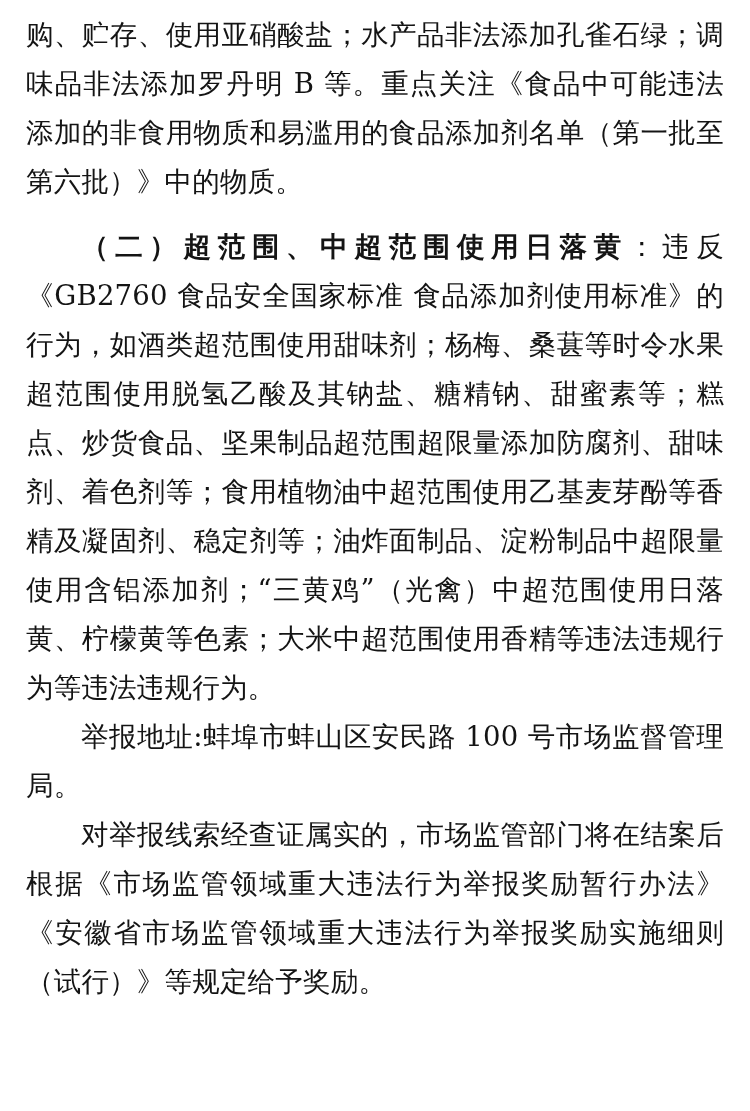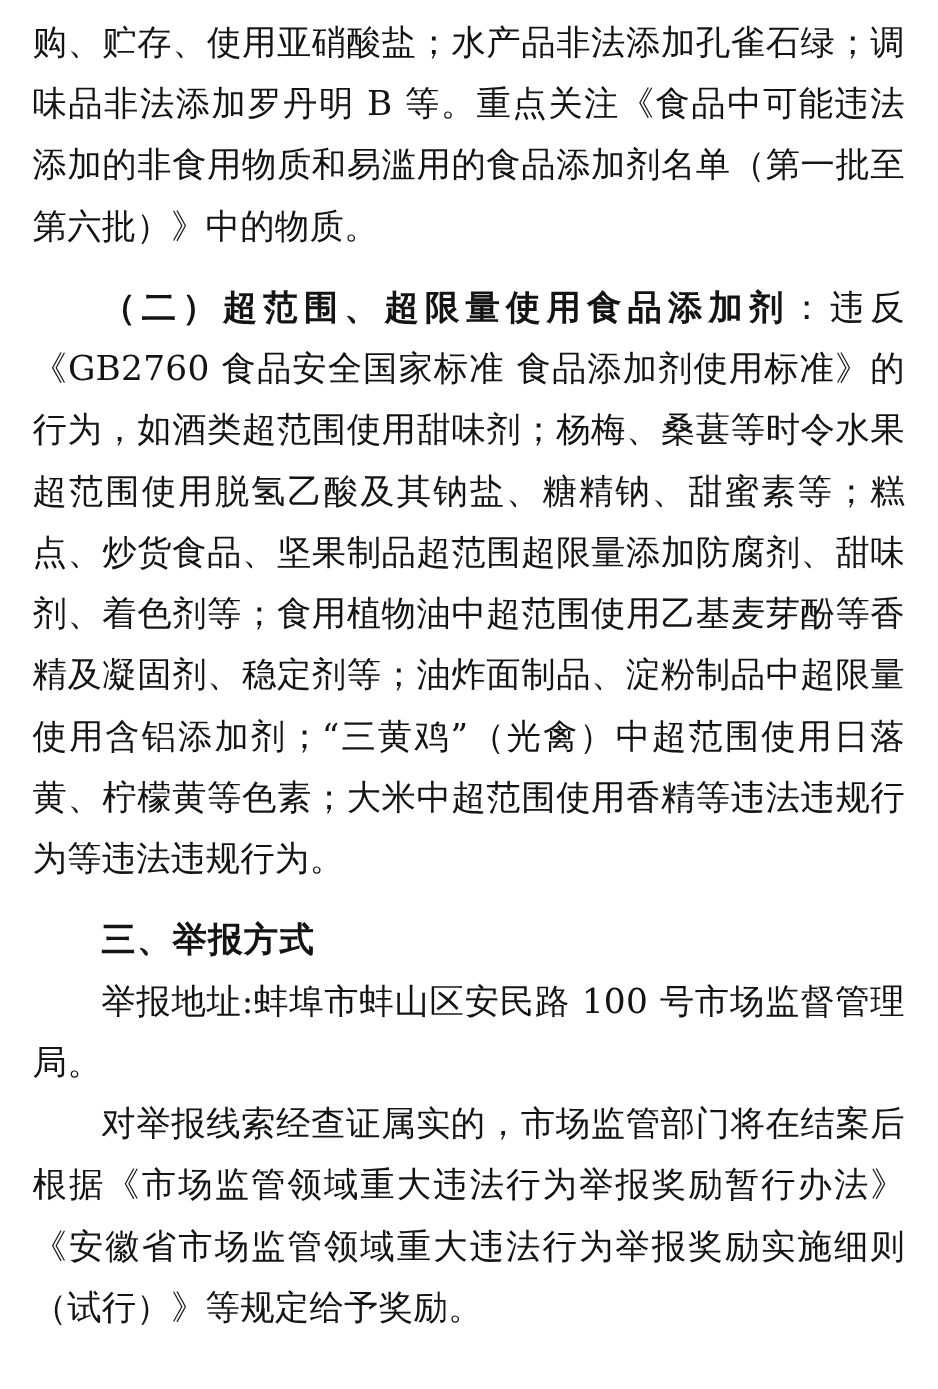--- a/index.html
+++ b/index.html
@@ -49,22 +49,21 @@
     margin-top: 16px;
   }
 </style>
 </head>
 <body>
 
 <div class="page">
 
   <p class="para">购、贮存、使用亚硝酸盐；水产品非法添加孔雀石绿；调味品非法添加罗丹明 B 等。重点关注《食品中可能违法添加的非食用物质和易滥用的食品添加剂名单（第一批至第六批）》中的物质。</p>
 
-  <p class="para indent2 block-gap-top"><span class="bold-lead">（二）超范围、超限量使用食品添加剂</span><span>：违反《GB2760 食品安全国家标准  食品添加剂使用标准》的行为，如酒类超范围使用甜味剂；杨梅、桑葚等时令水果超范围使用脱氢乙酸及其钠盐、糖精钠、甜蜜素等；糕点、炒货食品、坚果制品超范围超限量添加防腐剂、甜味剂、着色剂等；食用植物油中超范围使用乙基麦芽酚等香精及凝固剂、稳定剂等；油炸面制品、淀粉制品中超限量使用含铝添加剂；“三黄鸡”（光禽）中超范围使用日落黄、柠檬黄等色素；大米中超范围使用香精等违法违规行为等违法违规行为。</span></p>
+  <p class="para indent2 block-gap-top"><span class="bold-lead">（二）超范围、中超范围使用日落黄</span><span>：违反《GB2760 食品安全国家标准  食品添加剂使用标准》的行为，如酒类超范围使用甜味剂；杨梅、桑葚等时令水果超范围使用脱氢乙酸及其钠盐、糖精钠、甜蜜素等；糕点、炒货食品、坚果制品超范围超限量添加防腐剂、甜味剂、着色剂等；食用植物油中超范围使用乙基麦芽酚等香精及凝固剂、稳定剂等；油炸面制品、淀粉制品中超限量使用含铝添加剂；“三黄鸡”（光禽）中超范围使用日落黄、柠檬黄等色素；大米中超范围使用香精等违法违规行为等违法违规行为。</span></p>
 
-  <p class="section-head block-gap-top">三、举报方式</p>
 
 
   <p class="para indent2">举报地址:蚌埠市蚌山区安民路 100 号市场监督管理局。</p>
 
   <p class="para indent2">对举报线索经查证属实的，市场监管部门将在结案后根据《市场监管领域重大违法行为举报奖励暂行办法》《安徽省市场监管领域重大违法行为举报奖励实施细则（试行）》等规定给予奖励。</p>
 
 </div>
 
 </body></html>

